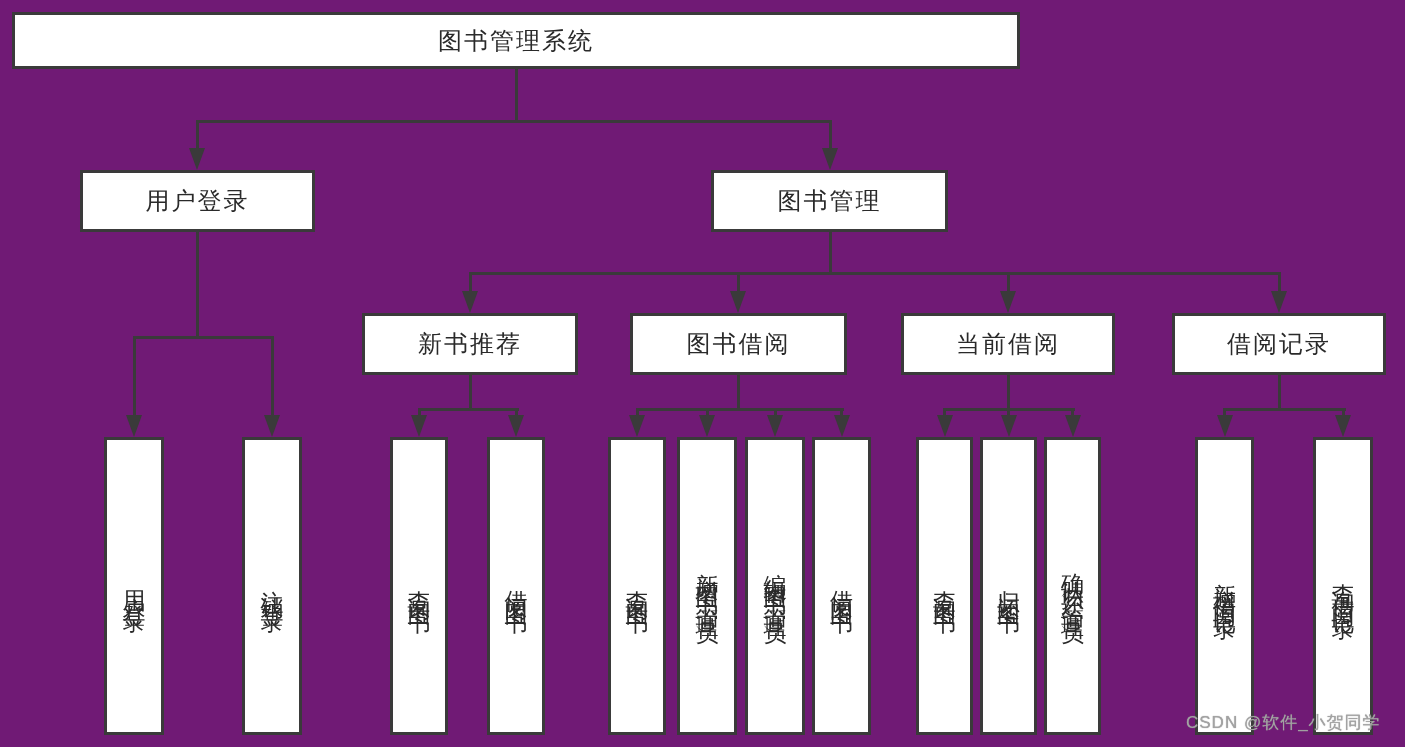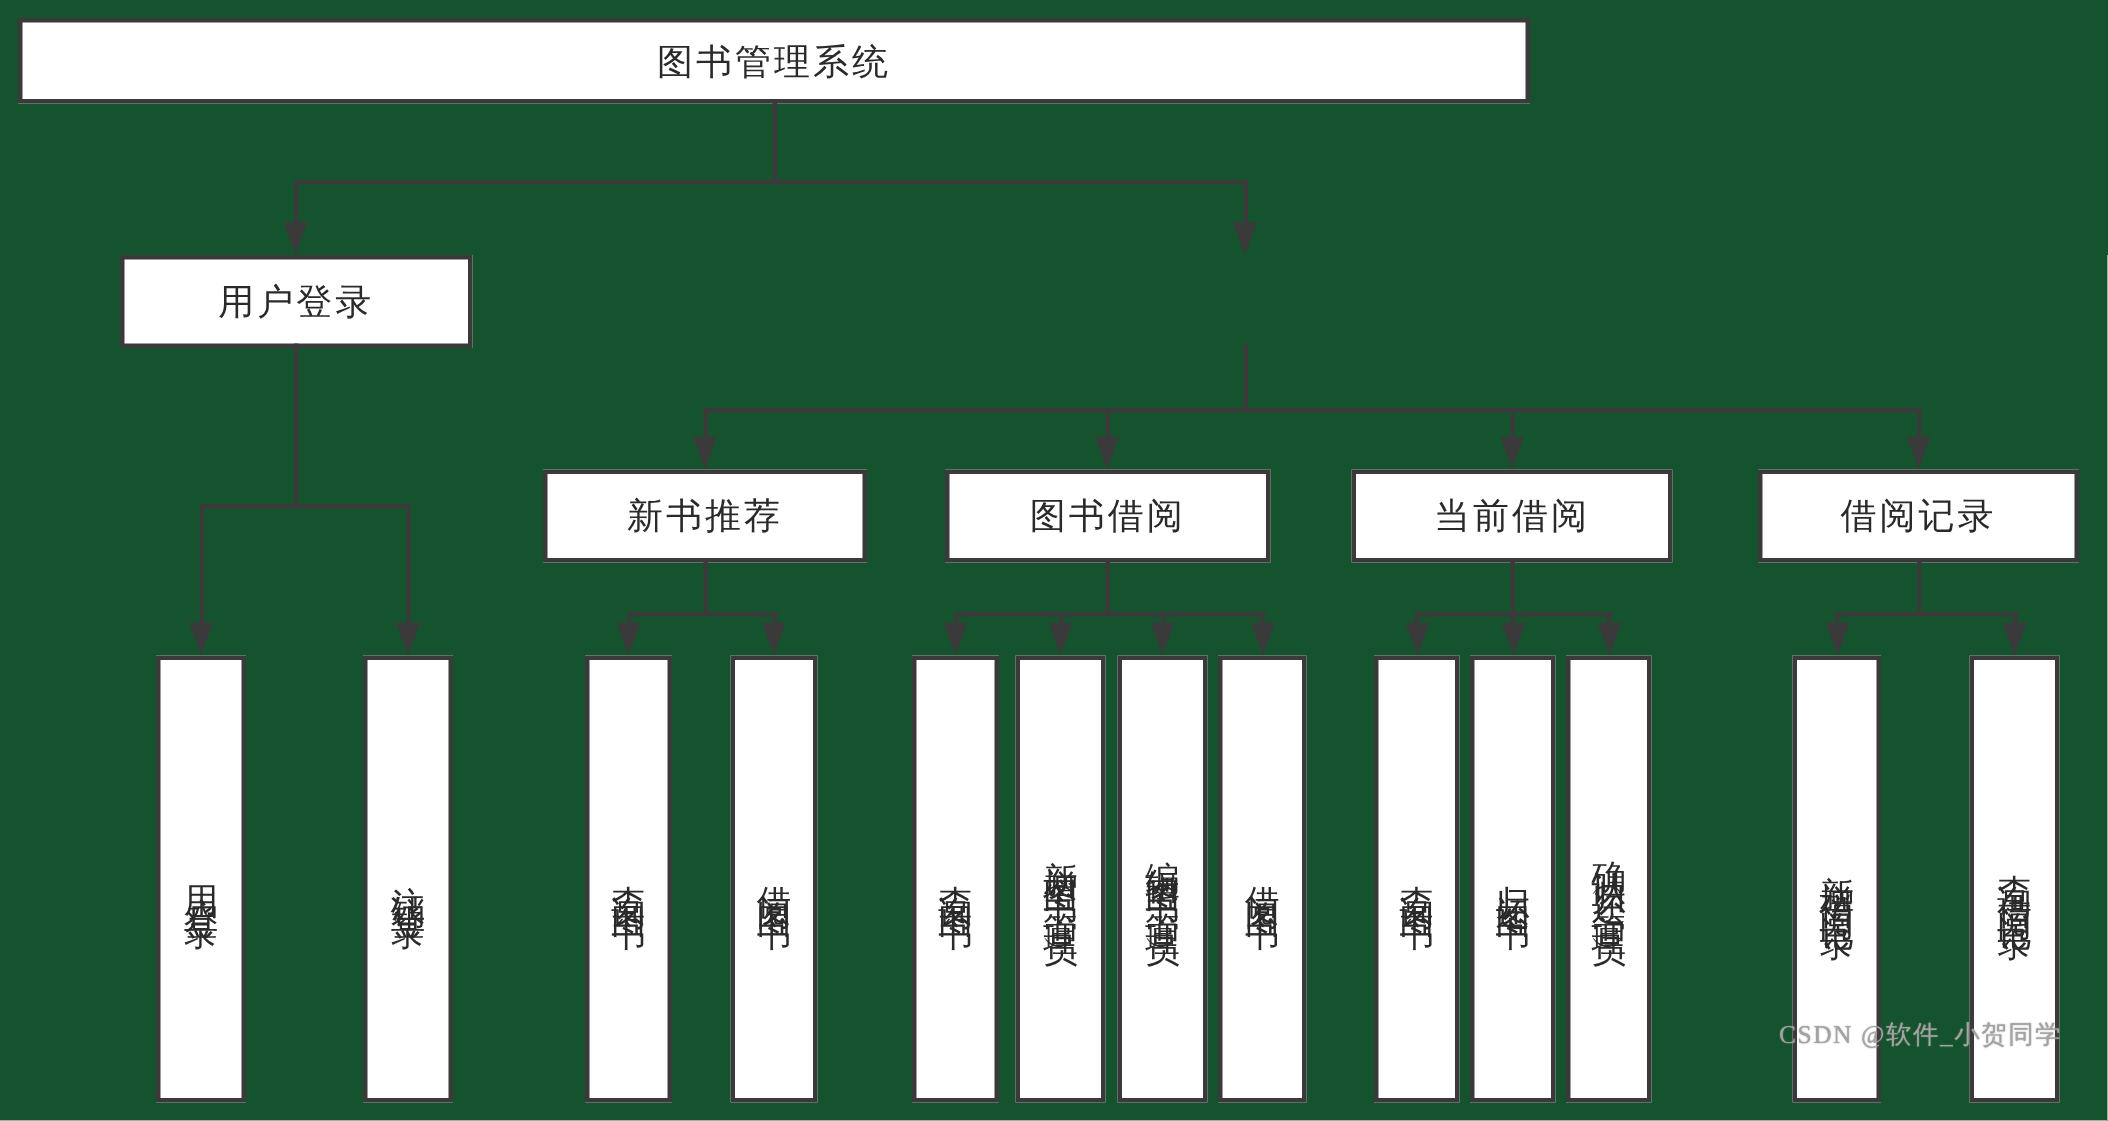--- a/index.html
+++ b/index.html
@@ -1,38 +1,38 @@
 <!DOCTYPE html>
 <html><head>
 <meta charset="utf-8">
 <style>
   html,body{margin:0;padding:0;background:#ffffff;}
   .canvas{
-    position:relative;width:1405px;height:747px;background:#14532d;
-    font-family:Liberation Serif, serif;overflow:hidden;
+    position:relative;width:1405px;height:747px;background:#701a75;
+    font-family:Liberation Sans, sans-serif;overflow:hidden;
   }
   .box{
     position:absolute;box-sizing:border-box;border:3px solid #3a3a3a;background:#ffffff;
     display:flex;align-items:center;justify-content:center;
     color:#2a2a2a;font-size:24px;letter-spacing:2px;white-space:nowrap;
   }
   .leaf{top:437px;height:298px;}
   .leaf .lbl{
     writing-mode:vertical-lr;text-orientation:mixed;
     font-size:23px;letter-spacing:7px;line-height:1;white-space:normal;
   }
   .hline{position:absolute;height:3px;background:#3a3a3a;}
   .vline{position:absolute;width:3px;background:#3a3a3a;}
   .tri{
     position:absolute;width:0;height:0;
     border-left:8px solid transparent;border-right:8px solid transparent;
     border-top:22px solid #3a3a3a;
   }
   .watermark{
-    position:absolute;left:1186px;top:678px;font-size:17px;letter-spacing:1px;
+    position:absolute;left:1186px;top:711px;font-size:17px;letter-spacing:1px;
     color:#a3a3a3;text-shadow:0 0 1px #8a8a8a;
   }
 </style>
 </head>
 <body>
 
 <div class="canvas">
 
   <div class="box" style="left:12px;top:12px;width:1008px;height:57px">
     <span class="lbl">图书管理系统</span>
@@ -40,20 +40,23 @@
 
   <div class="vline" style="left:514.5px;top:68px;height:54px"></div>
   <div class="hline" style="left:195.5px;top:120px;width:636px"></div>
   <div class="vline" style="left:195.5px;top:120px;height:30px"></div>
   <div class="tri" style="left:189px;top:148px"></div>
   <div class="vline" style="left:828.5px;top:120px;height:30px"></div>
   <div class="tri" style="left:822px;top:148px"></div>
 
   <div class="box" style="left:80px;top:170px;width:235px;height:62px">
     <span class="lbl">用户登录</span>
+  </div>
+  <div class="box" style="left:711px;top:170px;width:237px;height:62px">
+    <span class="lbl">图书管理</span>
   </div>
 
   <div class="vline" style="left:195.5px;top:229px;height:110px"></div>
   <div class="hline" style="left:132.5px;top:336px;width:141px"></div>
   <div class="vline" style="left:132.5px;top:336px;height:84px"></div>
   <div class="tri" style="left:126px;top:415px"></div>
   <div class="vline" style="left:270.5px;top:336px;height:84px"></div>
   <div class="tri" style="left:264px;top:415px"></div>
 
   <div class="vline" style="left:828.5px;top:229px;height:46px"></div>

